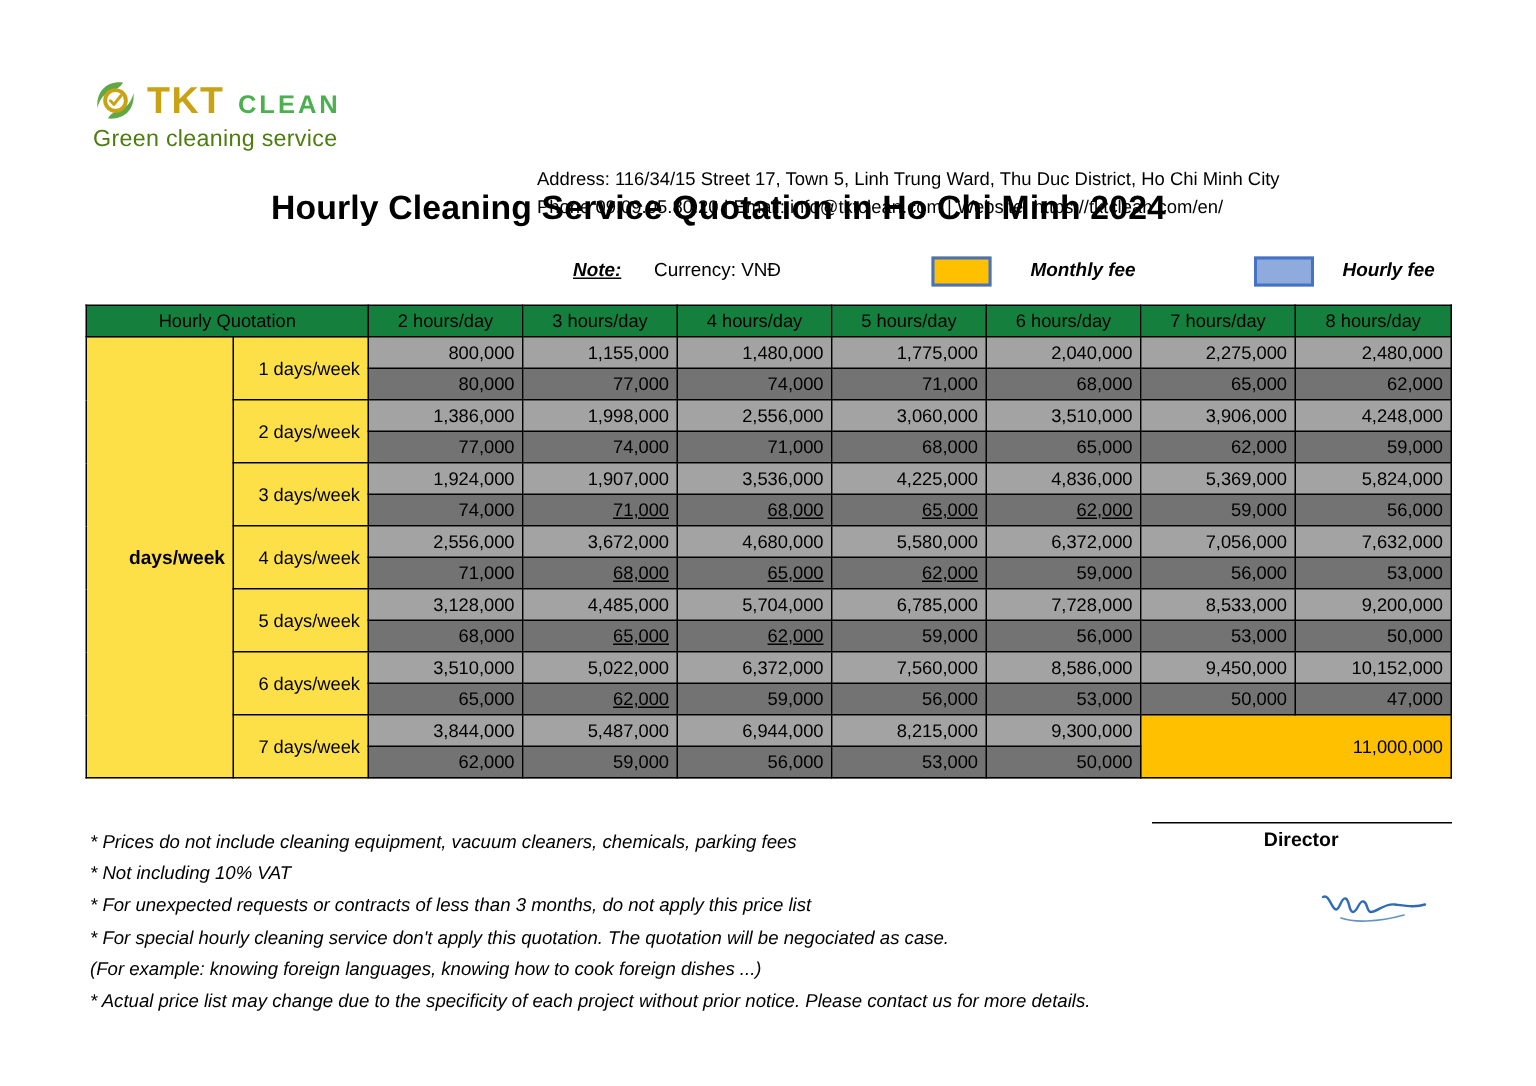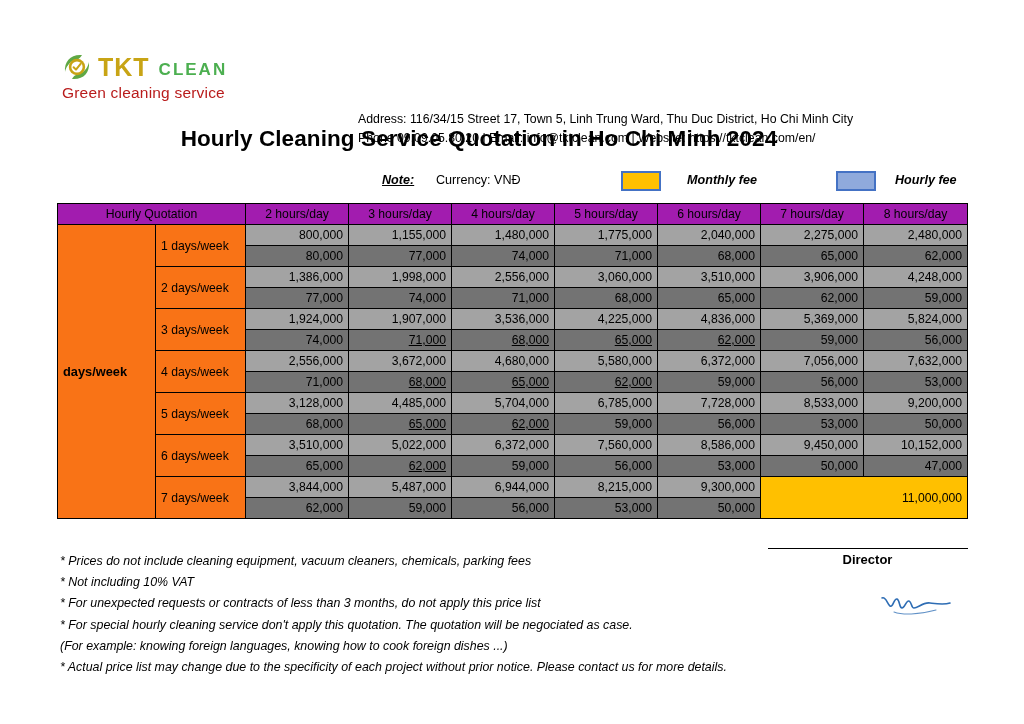--- a/index.html
+++ b/index.html
@@ -10,21 +10,21 @@
   }
   .page{position:relative;width:1024px;height:724px;overflow:hidden;}
 
   
   .header{position:absolute;left:0;top:40px;width:895px;height:70px;padding-left:45px;}
   .logo-block{position:absolute;left:62px;top:12px;width:240px;}
   .logo-row{display:flex;align-items:center;gap:6px;height:30px;}
   .leaf{position:relative;width:30px;height:30px;flex:0 0 30px;}
   .logo-word-tkt{font-size:25px;font-weight:bold;color:#C8A415;letter-spacing:1px;line-height:1;}
   .logo-word-clean{font-size:17px;font-weight:bold;color:#4CAF50;letter-spacing:2px;line-height:1;margin-left:3px;margin-top:5px;}
-  .logo-tag{font-size:15.5px;color:#b91c1c;margin-top:2px;letter-spacing:.2px;}
+  .logo-tag{font-size:15.5px;color:#4d7c0f;margin-top:2px;letter-spacing:.2px;}
 
   .contact{position:absolute;left:358px;top:70px;width:600px;
            font-size:12.3px;line-height:19px;color:#000;}
 
   
   .title{position:absolute;left:0;top:126px;width:958px;text-align:center;
          font-size:22.5px;font-weight:bold;letter-spacing:.1px;}
 
   
   .noterow{position:absolute;left:0;top:173px;width:1024px;height:20px;font-size:12.6px;}
@@ -36,22 +36,22 @@
   .noterow .lg1{position:absolute;left:687px;top:0;font-style:italic;font-weight:bold;}
   .noterow .lg2{position:absolute;left:895px;top:0;font-style:italic;font-weight:bold;}
 
   
   .tablewrap{position:absolute;left:57px;top:203px;width:910px;}
   table.quote{border-collapse:collapse;width:910px;table-layout:fixed;}
   table.quote td,table.quote th{
     border:1px solid #000;font-size:12.2px;padding:0 5px;height:21px;
     box-sizing:border-box;font-weight:normal;
   }
-  .hcell{background:#a21caf;font-weight:bold;text-align:center;height:25px;font-size:12.6px;}
-  .sidecell{background:#f97316;text-align:left;font-size:12.4px;}
+  .hcell{background:#15803d;font-weight:bold;text-align:center;height:25px;font-size:12.6px;}
+  .sidecell{background:#fde047;text-align:right;font-size:12.4px;}
   .sidecell.bold{font-weight:bold;font-size:12.8px;}
   td.money{text-align:right;}
   td.m{background:#a3a3a3;}
   td.h{background:#737373;}
   td.em{font-weight:bold;text-decoration:underline;}
   td.merged{background:#FFC000;text-align:right;font-size:12.6px;}
   table.quote{outline:none;}
 
   
   .notes{position:absolute;left:60px;top:551px;width:740px;

